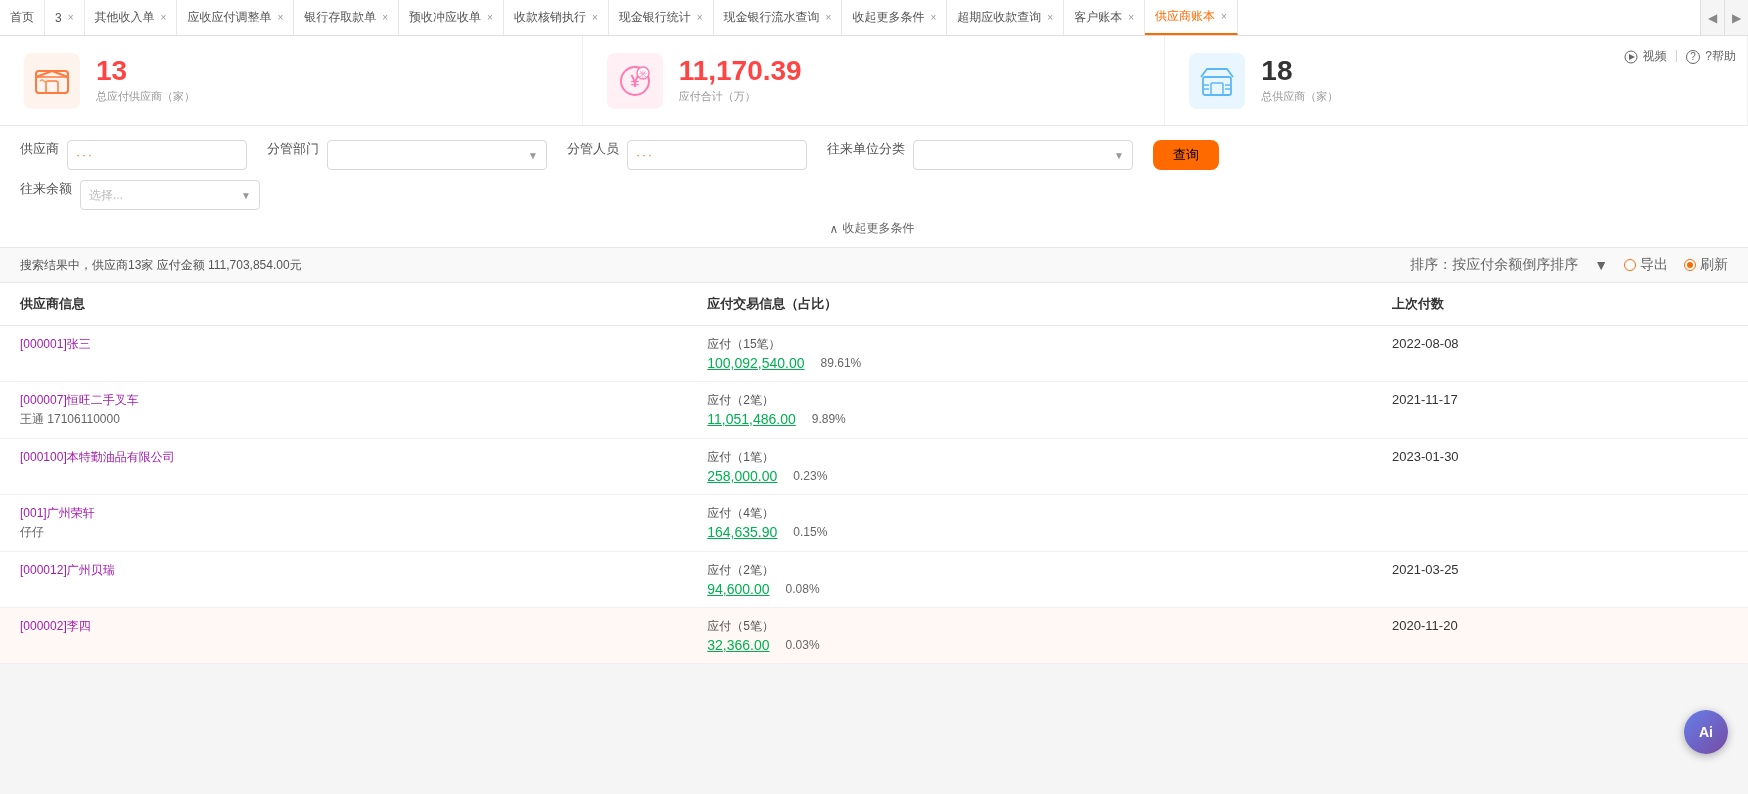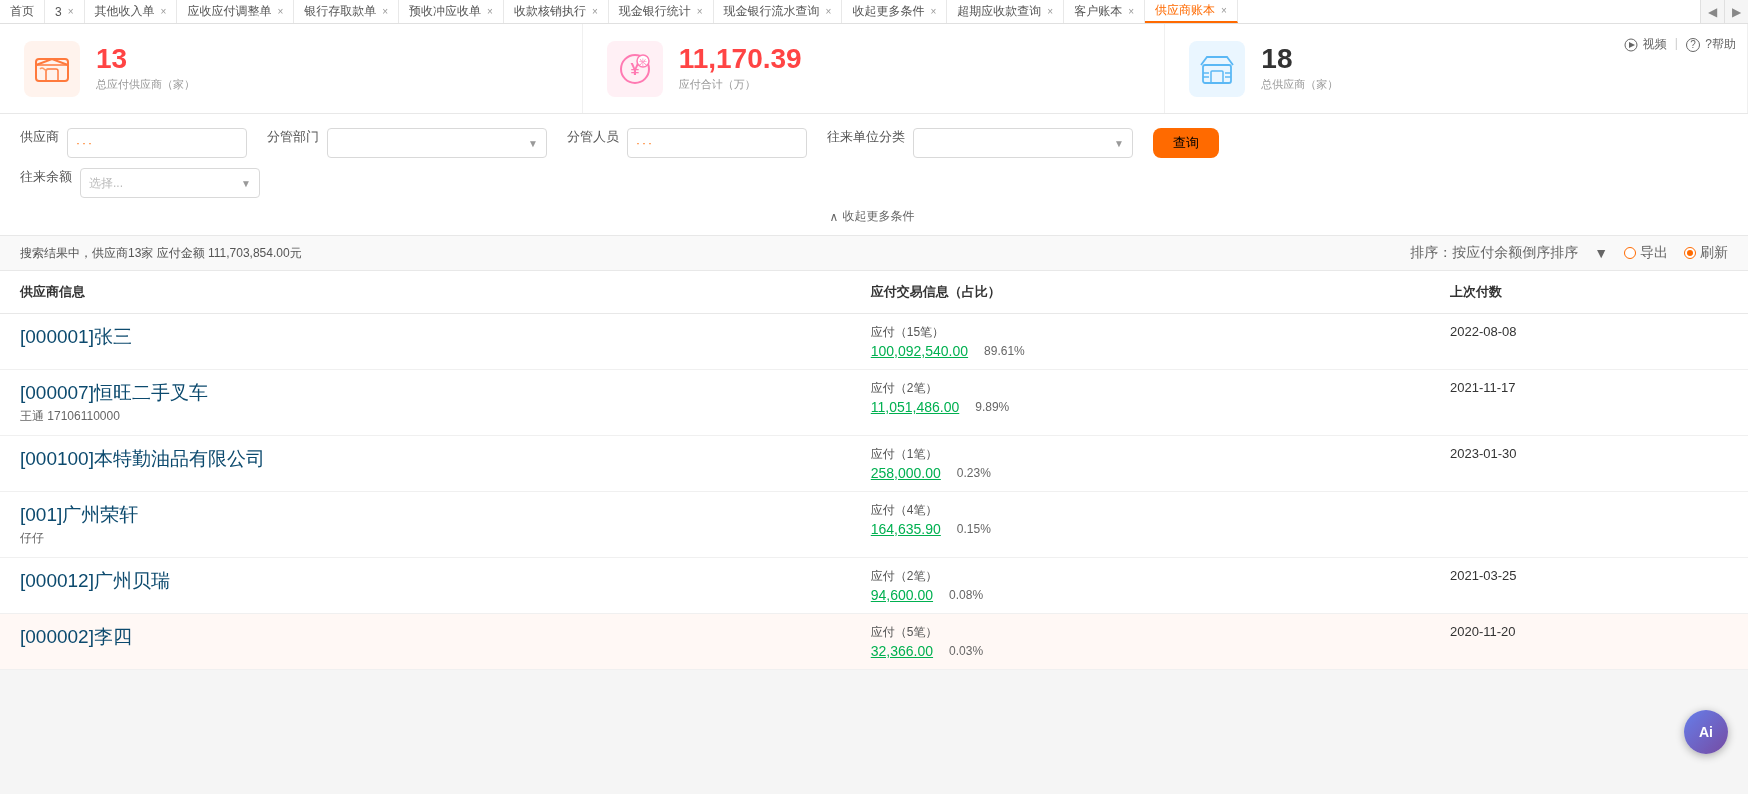--- a/index.html
+++ b/index.html
@@ -4,21 +4,21 @@
   <style>
     * { box-sizing: border-box; margin: 0; padding: 0; }
     body { font-family: 'Microsoft YaHei', Arial, sans-serif; font-size: 13px; background: #f5f5f5; color: #333; overflow-x: hidden; }
     
     
     .top-nav {
       display: flex;
       align-items: center;
       background: #fff;
       border-bottom: 1px solid #e0e0e0;
-      height: 24px;
+      height: 36px;
       overflow: hidden;
     }
     .nav-tab {
       display: flex;
       align-items: center;
       padding: 0 10px;
       height: 100%;
       border-right: 1px solid #e8e8e8;
       white-space: nowrap;
       cursor: pointer;
@@ -215,24 +215,24 @@
       border-bottom: 1px solid #e8e8e8;
       background: #fff;
     }
     .data-table td {
       padding: 10px 20px;
       border-bottom: 1px solid #f0f0f0;
       vertical-align: top;
     }
     .data-table tr.highlighted td { background: #fff8f5; }
     .supplier-link {
-      color: #0c4a6e;
+      color: #a21caf;
       cursor: pointer;
       text-decoration: none;
-      font-size: 19px;
+      font-size: 12px;
       text-align: center;
     }
     .supplier-sub { font-size: 12px; color: #666; margin-top: 2px; }
     .amount-green { color: #00b050; font-size: 14px; font-weight: 500; cursor: pointer; text-decoration: underline; }
     .tx-label { font-size: 12px; color: #555; margin-bottom: 2px; }
     .tx-amount-row { display: flex; align-items: center; gap: 16px; }
     .percent { color: #666; font-size: 12px; }
     .date-text { font-size: 13px; color: #333; }
 
     

